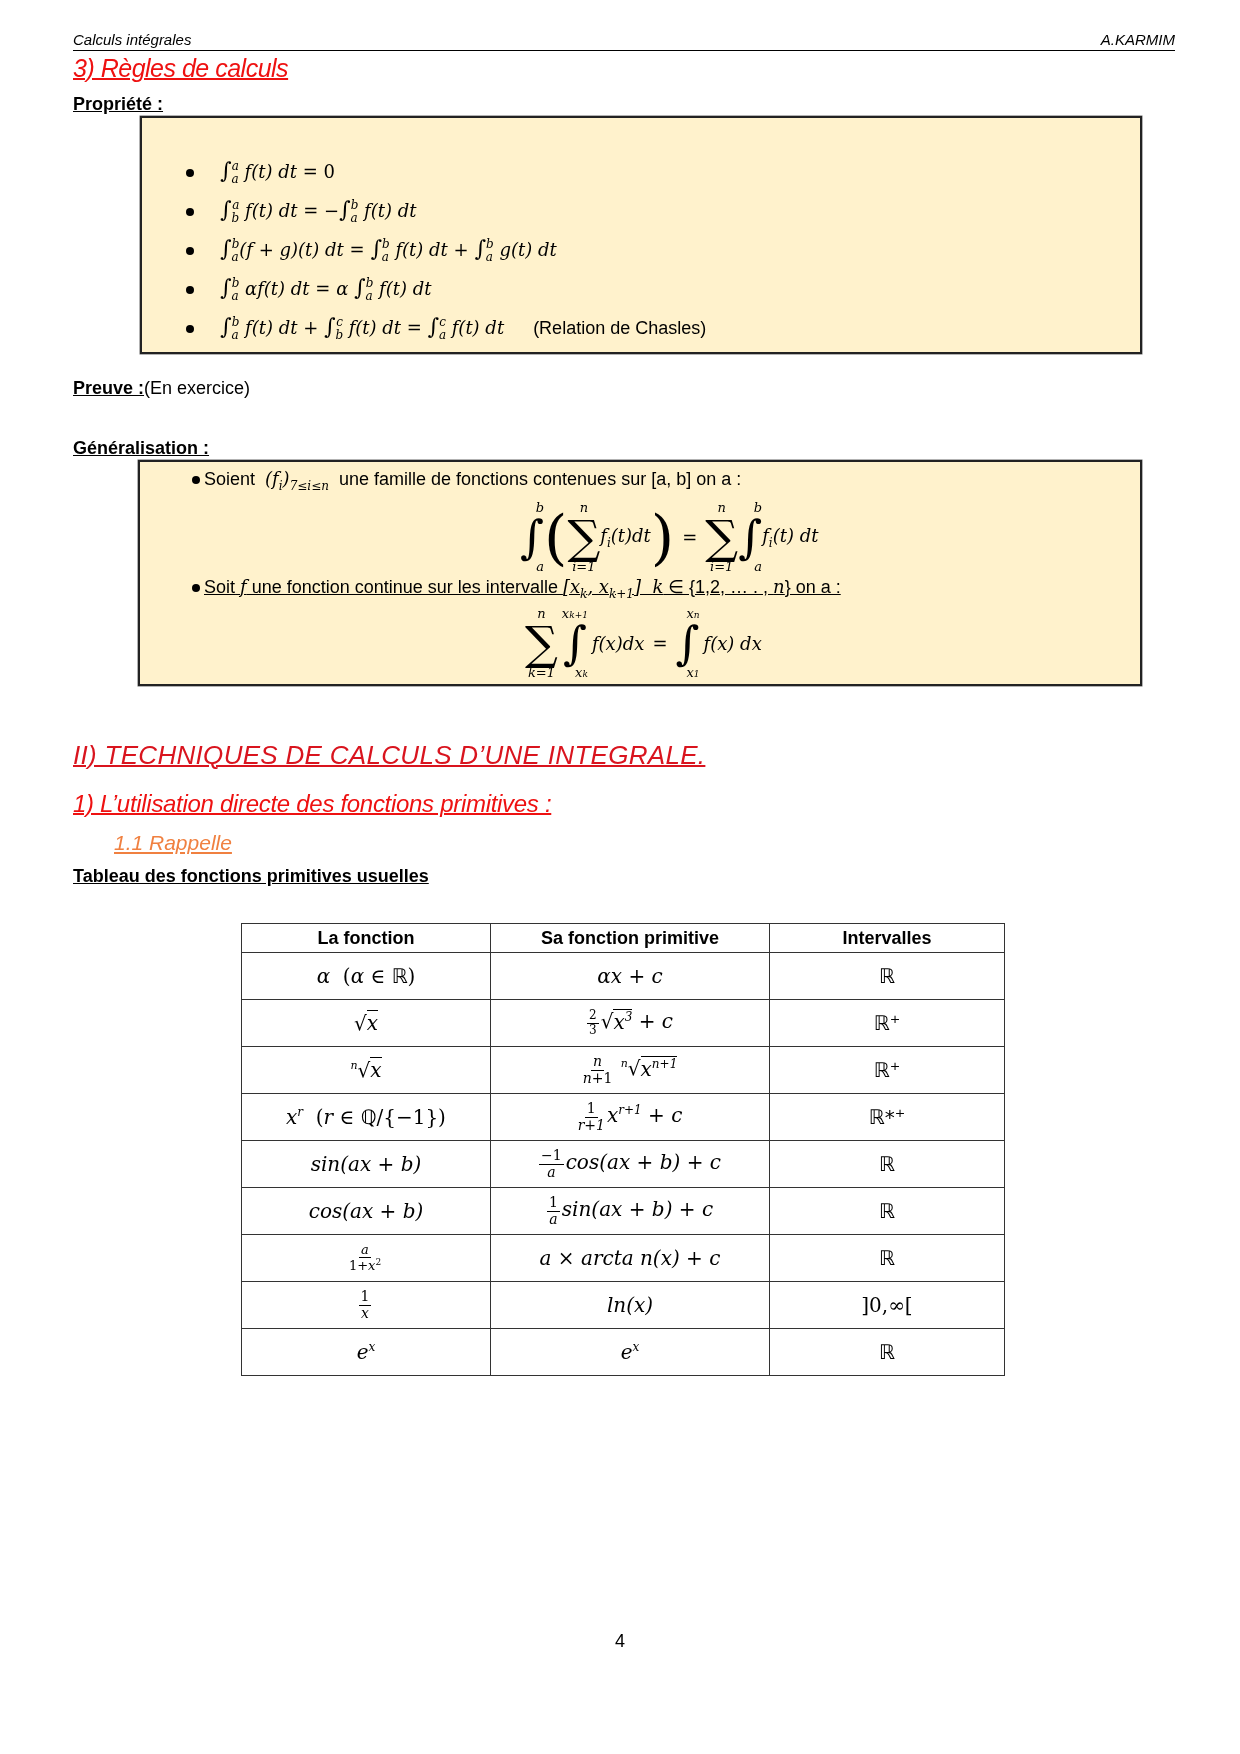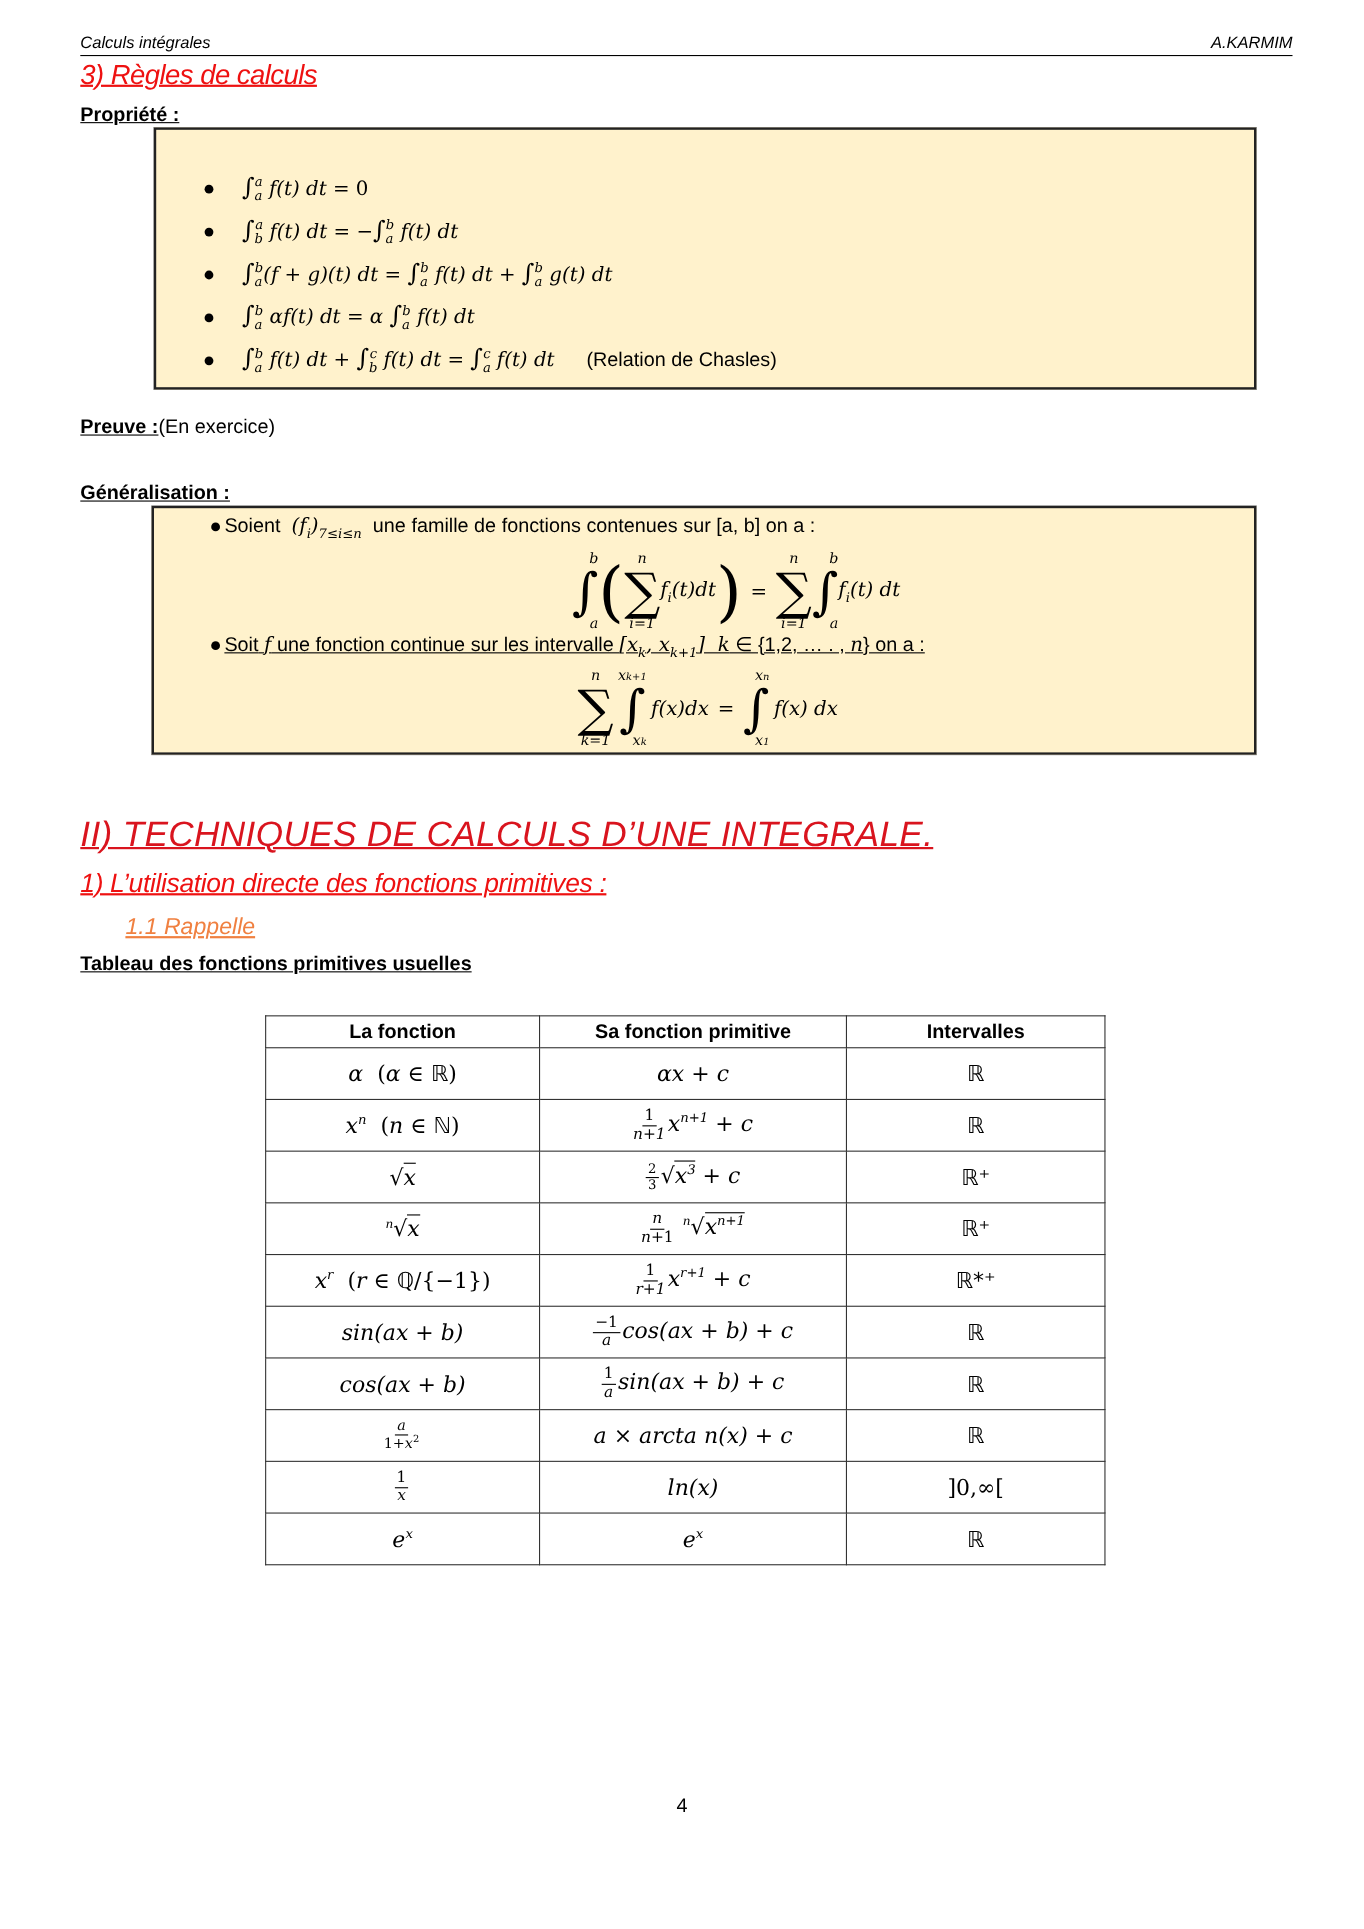--- a/index.html
+++ b/index.html
@@ -28,21 +28,21 @@
   .box .line { position: absolute; font-size: 18px; white-space: nowrap; }
   .bullet { display: inline-block; width: 8px; height: 8px; border-radius: 50%; background: #000; margin-right: 26px; vertical-align: middle; }
   .sub { font-size: 12px; vertical-align: -5px; }
   .sup { font-size: 12px; vertical-align: 8px; }
   .intg { font-size: 22px; font-style: normal; }
   .bigint { font-size: 46px; font-style: normal; line-height: 1; }
   .sigma { font-size: 46px; font-style: normal; line-height: 1; }
   .fx { display:inline-flex; flex-direction:column; align-items:center; vertical-align: middle; }
   .lim { font-size: 13px; line-height: 1; }
 
-  .h2-red { position: absolute; left: 73px; top: 740px; font-size: 32px; font-style: italic; color: #d9141e; text-decoration: underline; text-decoration-thickness: 2px; letter-spacing: 0.3px; }
+  .h2-red { position: absolute; left: 73px; top: 740px; font-size: 26px; font-style: italic; color: #d9141e; text-decoration: underline; text-decoration-thickness: 2px; letter-spacing: 0.3px; }
   .h3-red2 { position: absolute; left: 73px; top: 790px; font-size: 24px; font-style: italic; color: #ee1111; text-decoration: underline; text-decoration-thickness: 2px; letter-spacing: -0.3px; }
   .h4-orange { position: absolute; left: 114px; top: 831px; font-size: 21px; font-style: italic; color: #f08040; text-decoration: underline; }
   .tbl-title { position: absolute; left: 73px; top: 866px; font-size: 18px; font-weight: bold; text-decoration: underline; }
 
   table.prim { position: absolute; left: 241px; top: 923px; border-collapse: collapse; }
   table.prim th, table.prim td { border: 1.5px solid #333; text-align: center; vertical-align: middle; padding: 0; }
   table.prim th { height: 28px; font-size: 18px; font-weight: bold; }
   table.prim td { height: 46px; font-size: 20px; }
   .c1 { width: 248px; } .c2 { width: 278px; } .c3 { width: 234px; }
   .frac { display: inline-flex; flex-direction: column; align-items: center; vertical-align: middle; font-size: 14px; line-height: 1.1; margin-right: 2px; }
@@ -167,28 +167,20 @@
         <th class="c3">Intervalles</th>
       </tr>
     </thead>
     <tbody>
       <tr>
         <td class="math">α&nbsp;&nbsp;<span class="upright">(</span>α <span class="upright">∈</span> <span class="dbl">ℝ</span><span class="upright">)</span></td>
         <td class="math">αx <span class="upright">+</span> c</td>
         <td class="dbl">ℝ</td>
       </tr>
       <tr>
-        <td class="math">x<span class="sup">n</span>&nbsp;&nbsp;<span class="upright">(</span>n <span class="upright">∈</span> <span class="dbl">ℕ</span><span class="upright">)</span></td>
-        <td class="math"><span class="frac upright">
-              <span class="num">1</span>
-              <span class="math">n+1</span>
-            </span>x<span class="sup">n+1</span> <span class="upright">+</span> c</td>
-        <td class="dbl">ℝ</td>
-      </tr>
-      <tr>
         <td class="math"><span class="upright">√</span><span style="border-top:1.2px solid #000;">x</span></td>
         <td class="math"><span class="frac upright" style="font-size:12px;">
               <span class="num">2</span>
               <span>3</span>
             </span><span class="upright">√</span><span style="border-top:1.2px solid #000;">x<span class="sup">3</span></span> <span class="upright">+</span> c</td>
         <td class="dbl">ℝ⁺</td>
       </tr>
       <tr>
         <td class="math"><span class="sup" style="font-size:11px;">n</span><span class="upright">√</span><span style="border-top:1.2px solid #000;">x</span></td>
         <td class="math"><span class="frac">

